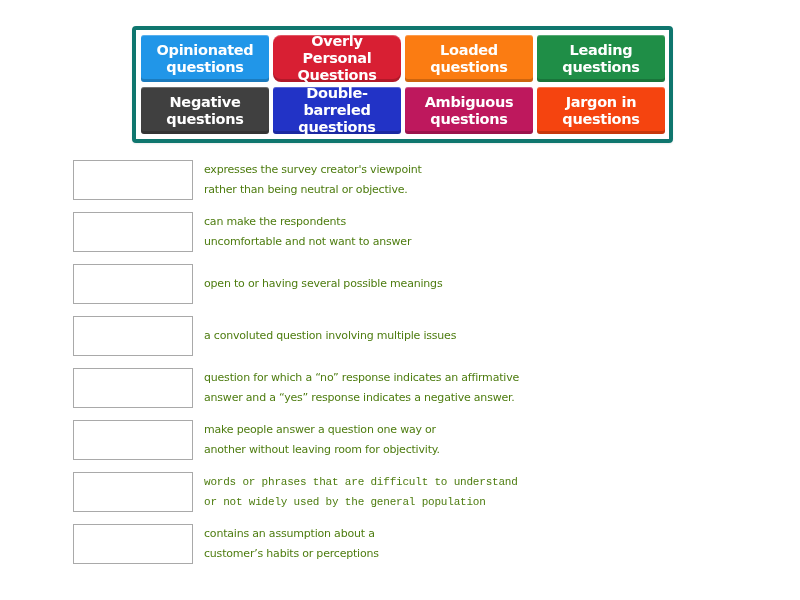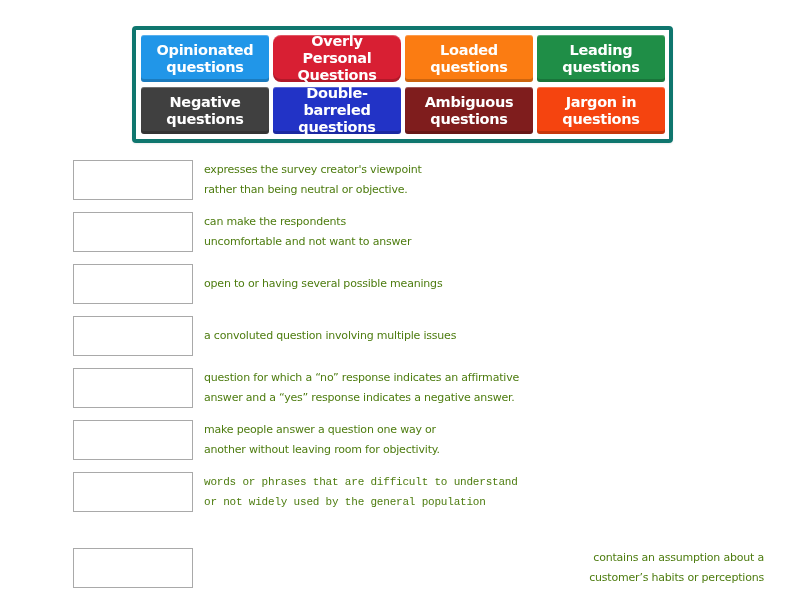--- a/index.html
+++ b/index.html
@@ -102,21 +102,21 @@
 questions</span>
     </div>
     <div class="tile" style="left: 5px; top: 57px; background-color: #404040;">
       <span>Negative
 questions</span>
     </div>
     <div class="tile" style="left: 137px; top: 57px; background-color: rgb(34, 51, 198);">
       <span>Double-barreled
 questions</span>
     </div>
-    <div class="tile" style="left: 269px; top: 57px; background-color: #7f1d1d;">
+    <div class="tile" style="left: 269px; top: 57px; background-color: #be185d;">
       <span>Ambiguous
 questions</span>
     </div>
     <div class="tile" style="left: 401px; top: 57px; background-color: rgb(245, 68, 15);">
       <span>Jargon in
 questions</span>
     </div>
   </div>
 
   <div class="match-row" style="top:160px;">
@@ -145,19 +145,19 @@
   <div class="match-row" style="top:420px;">
     <div class="drop-box"></div>
     <div class="definition">make people answer a question one way or
 another without leaving room for objectivity.</div>
   </div>
   <div class="match-row" style="top:472px;font-family:Liberation Mono, monospace;">
     <div class="drop-box"></div>
     <div class="definition">words or phrases that are difficult to understand
 or not widely used by the general population</div>
   </div>
-  <div class="match-row" style="top:548px;text-align:right;">
+  <div class="match-row" style="top:524px;">
     <div class="drop-box"></div>
     <div class="definition">contains an assumption about a
 customer’s habits or perceptions</div>
   </div>
 
 </div>
 
 </body></html>

